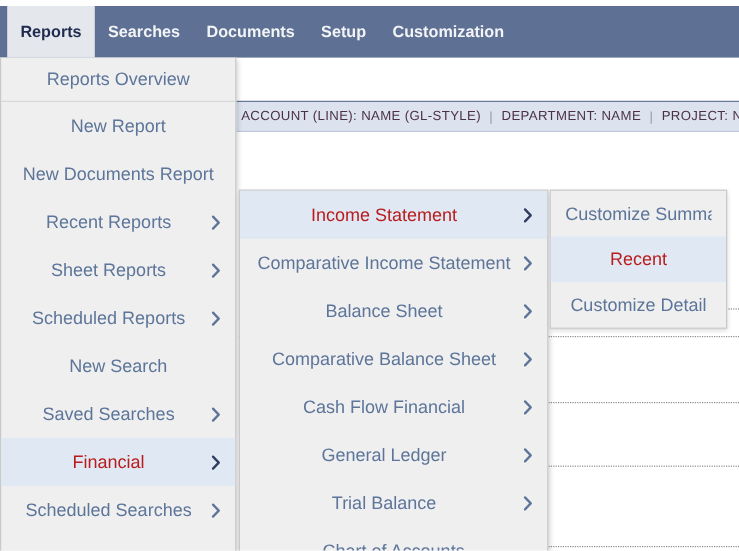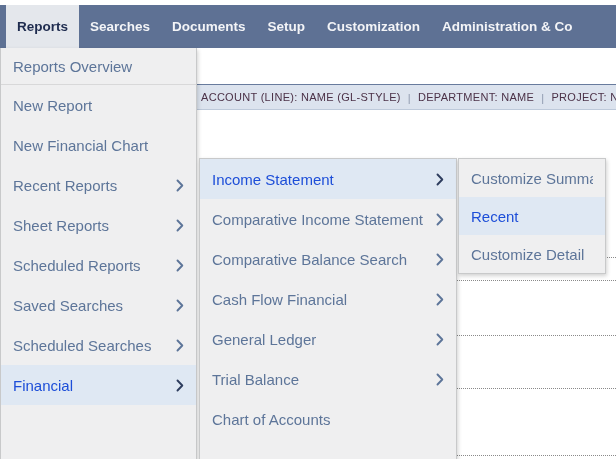--- a/index.html
+++ b/index.html
@@ -26,27 +26,27 @@
     background:#dce3ee;border-top:1px solid #687b9d;border-bottom:1px solid #bdc9da;
     box-sizing:border-box;display:flex;align-items:center;
     padding-left:201px;white-space:nowrap;overflow:hidden;
     font-size:11px;letter-spacing:.3px;color:#4b3147;
   }
   .hdr-sep{color:#8e9aae;padding:0 7px;font-size:11px;position:relative;top:1px;}
   .dotted-line{position:absolute;height:0;border-top:1px dotted #8a8a8a;}
   
   .menu{
     position:absolute;background:#efeff0;border:1px solid #c8c9ca;
-    box-sizing:border-box;z-index:5;box-shadow:1px 2px 4px rgba(0,0,0,.18);
+    box-sizing:border-box;z-index:5;box-shadow:1px 2px 4px rgba(0,0,0,.18);text-align:center;
   }
   .menu-item{
     position:relative;display:flex;align-items:center;height:40px;
     padding:0 12px;color:#5d7599;font-size:15px;cursor:pointer;box-sizing:border-box;
   }
-  .menu-item.highlighted{background:#dfe8f3;color:#1d4ed8;}
+  .menu-item.highlighted{background:#dfe8f3;color:#b91c1c;}
   .menu-item .label{flex:1 1 auto;overflow:hidden;white-space:nowrap;}
   .menu-item .chev{flex:0 0 auto;display:flex;align-items:center;margin-left:8px;color:#5d7599;}
   .menu-item.highlighted .chev{color:#2e3d5e;}
   #menu-reports{left:0;top:48px;width:197px;height:412px;border-top:none;}
   #menu-reports .menu-item:first-child{height:37px;border-bottom:1px solid #d8d8d9;}
   #menu-financial{left:199px;top:158px;width:258px;height:320px;}
   #menu-income-statement{left:458px;top:158px;width:148px;height:116px;}
   #menu-income-statement .menu-item{height:38px;}
 </style>
 </head>
@@ -78,34 +78,31 @@
       </div>
       <div class="nav-item">
         <span>Documents</span>
       </div>
       <div class="nav-item">
         <span>Setup</span>
       </div>
       <div class="nav-item">
         <span>Customization</span>
       </div>
-      <div class="nav-item">
-        <span>Administration &amp; Co</span>
-      </div>
     </nav>
 
   <div class="menu" id="menu-reports">
       <div class="menu-item">
         <span class="label">Reports Overview</span>
       </div>
       <div class="menu-item">
         <span class="label">New Report</span>
       </div>
       <div class="menu-item">
-        <span class="label">New Financial Chart</span>
+        <span class="label">New Documents Report</span>
       </div>
       <div class="menu-item">
         <span class="label">Recent Reports</span>
         <span class="chev">
           <svg width="8" height="13" viewBox="0 0 8 13">
             <path d="M1.5 1.5 L6.3 6.5 L1.5 11.5" stroke="currentColor" stroke-width="1.9" fill="none" stroke-linecap="round" stroke-linejoin="round"></path>
           </svg>
         </span>
       </div>
       <div class="menu-item">
@@ -118,37 +115,40 @@
       </div>
       <div class="menu-item">
         <span class="label">Scheduled Reports</span>
         <span class="chev">
           <svg width="8" height="13" viewBox="0 0 8 13">
             <path d="M1.5 1.5 L6.3 6.5 L1.5 11.5" stroke="currentColor" stroke-width="1.9" fill="none" stroke-linecap="round" stroke-linejoin="round"></path>
           </svg>
         </span>
       </div>
       <div class="menu-item">
+        <span class="label">New Search</span>
+      </div>
+      <div class="menu-item">
         <span class="label">Saved Searches</span>
-        <span class="chev">
-          <svg width="8" height="13" viewBox="0 0 8 13">
-            <path d="M1.5 1.5 L6.3 6.5 L1.5 11.5" stroke="currentColor" stroke-width="1.9" fill="none" stroke-linecap="round" stroke-linejoin="round"></path>
-          </svg>
-        </span>
-      </div>
-      <div class="menu-item">
-        <span class="label">Scheduled Searches</span>
         <span class="chev">
           <svg width="8" height="13" viewBox="0 0 8 13">
             <path d="M1.5 1.5 L6.3 6.5 L1.5 11.5" stroke="currentColor" stroke-width="1.9" fill="none" stroke-linecap="round" stroke-linejoin="round"></path>
           </svg>
         </span>
       </div>
       <div class="menu-item highlighted">
         <span class="label">Financial</span>
+        <span class="chev">
+          <svg width="8" height="13" viewBox="0 0 8 13">
+            <path d="M1.5 1.5 L6.3 6.5 L1.5 11.5" stroke="currentColor" stroke-width="1.9" fill="none" stroke-linecap="round" stroke-linejoin="round"></path>
+          </svg>
+        </span>
+      </div>
+      <div class="menu-item">
+        <span class="label">Scheduled Searches</span>
         <span class="chev">
           <svg width="8" height="13" viewBox="0 0 8 13">
             <path d="M1.5 1.5 L6.3 6.5 L1.5 11.5" stroke="currentColor" stroke-width="1.9" fill="none" stroke-linecap="round" stroke-linejoin="round"></path>
           </svg>
         </span>
       </div>
     </div>
 
   <div class="menu" id="menu-financial">
       <div class="menu-item highlighted">
@@ -161,21 +161,29 @@
       </div>
       <div class="menu-item">
         <span class="label">Comparative Income Statement</span>
         <span class="chev">
           <svg width="8" height="13" viewBox="0 0 8 13">
             <path d="M1.5 1.5 L6.3 6.5 L1.5 11.5" stroke="currentColor" stroke-width="1.9" fill="none" stroke-linecap="round" stroke-linejoin="round"></path>
           </svg>
         </span>
       </div>
       <div class="menu-item">
-        <span class="label">Comparative Balance Search</span>
+        <span class="label">Balance Sheet</span>
+        <span class="chev">
+          <svg width="8" height="13" viewBox="0 0 8 13">
+            <path d="M1.5 1.5 L6.3 6.5 L1.5 11.5" stroke="currentColor" stroke-width="1.9" fill="none" stroke-linecap="round" stroke-linejoin="round"></path>
+          </svg>
+        </span>
+      </div>
+      <div class="menu-item">
+        <span class="label">Comparative Balance Sheet</span>
         <span class="chev">
           <svg width="8" height="13" viewBox="0 0 8 13">
             <path d="M1.5 1.5 L6.3 6.5 L1.5 11.5" stroke="currentColor" stroke-width="1.9" fill="none" stroke-linecap="round" stroke-linejoin="round"></path>
           </svg>
         </span>
       </div>
       <div class="menu-item">
         <span class="label">Cash Flow Financial</span>
         <span class="chev">
           <svg width="8" height="13" viewBox="0 0 8 13">

